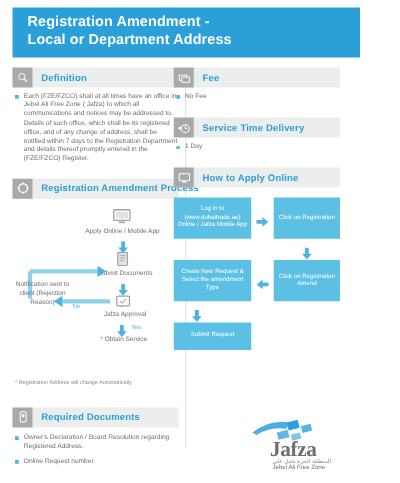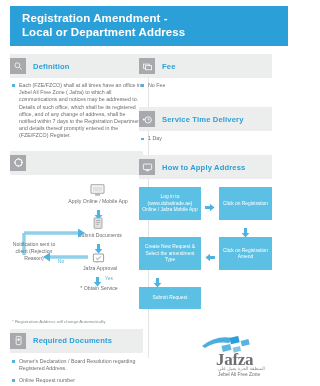--- a/index.html
+++ b/index.html
@@ -26,21 +26,21 @@
   }
 
   
   .col-left{position:absolute;left:10px;top:54px;width:133px;}
   .col-right{position:absolute;left:139px;top:54px;width:133px;}
   .vdivider{position:absolute;left:148px;top:58px;width:1px;height:300px;background:#e3e4e6;}
 
   
   .sec{margin-bottom:4px;}
   .sec-head{
-    position:relative;height:24px;background:#eceded;
+    position:relative;height:16px;background:#eceded;
     display:flex;align-items:center;
   }
   .sec-icon{
     width:16px;height:16px;background:#a7a9ac;
     flex:0 0 16px;display:flex;align-items:center;justify-content:center;
   }
   .sec-icon svg{display:block;}
   .sec-title{
     color:#2ba0d8;font-size:7.6px;font-weight:bold;
     padding-left:7px;letter-spacing:0.15px;white-space:nowrap;
@@ -135,20 +135,21 @@
             <circle cx="8" cy="8" r="5" fill="none" stroke="#fff" stroke-width="1.6"></circle>
             <circle cx="8" cy="8" r="1.8" fill="#a7a9ac"></circle>
             <g stroke="#fff" stroke-width="1.4">
               <line x1="8" y1="1.4" x2="8" y2="3.2"></line>
                 <line x1="8" y1="12.8" x2="8" y2="14.6"></line>
               <line x1="1.4" y1="8" x2="3.2" y2="8"></line>
                 <line x1="12.8" y1="8" x2="14.6" y2="8"></line>
             </g>
           </svg>
         </span>
+        <span class="sec-title">Registration Amendment Process</span>
       </div>
 
       <div class="flow">
 
         <span class="mono-icon" style="left:80px;top:6px;">
           <svg width="15" height="13" viewBox="0 0 18 16">
             <rect x="1" y="1" width="16" height="10.5" rx="1" fill="none" stroke="#9fa2a5" stroke-width="1.3"></rect>
             <rect x="3" y="3" width="12" height="6.5" fill="#dfe1e3"></rect>
             <rect x="6" y="12.6" width="6" height="1.6" fill="#9fa2a5"></rect>
           </svg>
@@ -205,21 +206,21 @@
           <path d="M40 75.5 l-7 4.5 7 4.5 z" fill="#4fb3e0"></path>
         </svg>
 
         <span class="node-label multi" style="left:0px;top:64px;width:48px;text-align:center;">Notification sent to client (Rejection Reason)</span>
         <span class="yesno" style="left:48px;top:82px;">No</span>
       </div>
 
       <div class="footnote">* Registration Address will change Automatically</div>
     </div>
 
-    <div class="sec" style="margin-top:4px;">
+    <div class="sec" style="margin-top:17px;">
       <div class="sec-head">
         <span class="sec-icon">
           <svg width="11" height="11" viewBox="0 0 16 16">
             <rect x="4.6" y="2" width="7" height="12" rx="1.6" fill="none" stroke="#fff" stroke-width="1.2"></rect>
             <rect x="6.6" y="4.6" width="3" height="4" rx="1.2" fill="#fff"></rect>
           </svg>
         </span>
         <span class="sec-title">Required Documents</span>
       </div>
       <ul class="blist tight">
@@ -239,21 +240,21 @@
             <rect x="5" y="6.8" width="9" height="6" fill="#a7a9ac" stroke="#fff" stroke-width="1.1"></rect>
           </svg>
         </span>
         <span class="sec-title">Fee</span>
       </div>
       <ul class="blist">
         <li>No Fee</li>
       </ul>
     </div>
 
-    <div class="sec" style="margin-top:18px;">
+    <div class="sec" style="margin-top:13px;">
       <div class="sec-head">
         <span class="sec-icon">
           <svg width="11" height="11" viewBox="0 0 16 16">
             <circle cx="9" cy="8.6" r="4.6" fill="none" stroke="#fff" stroke-width="1.2"></circle>
             <path d="M9 5.6V8.6h2.2" stroke="#fff" stroke-width="1.1" fill="none"></path>
             <circle cx="2.6" cy="8" r="1.5" fill="#fff"></circle>
           </svg>
         </span>
         <span class="sec-title">Service Time Delivery</span>
       </div>
@@ -263,21 +264,21 @@
     </div>
 
     <div class="sec" style="margin-top:13px;">
       <div class="sec-head">
         <span class="sec-icon">
           <svg width="11" height="11" viewBox="0 0 16 16">
             <rect x="2" y="3" width="12" height="8" rx="1" fill="none" stroke="#fff" stroke-width="1.2"></rect>
             <rect x="5.5" y="12" width="5" height="1.4" fill="#fff"></rect>
           </svg>
         </span>
-        <span class="sec-title">How to Apply Address</span>
+        <span class="sec-title">How to Apply Online</span>
       </div>
 
       <div class="grid">
         <div class="gbox" style="left:0px;top:3px;width:62px;height:33px;">Log in to (www.dubaitrade.ae) Online / Jafza Mobile App</div>
 
         <span class="garrow" style="left:66px;top:14px;">
           <svg width="10" height="9" viewBox="0 0 11 10">
               <path d="M0 3.3v3.4h5.4v2.6L10.6 5 5.4 0.7v2.6z" fill="#4fb3e0"></path>
             </svg>
         </span>

